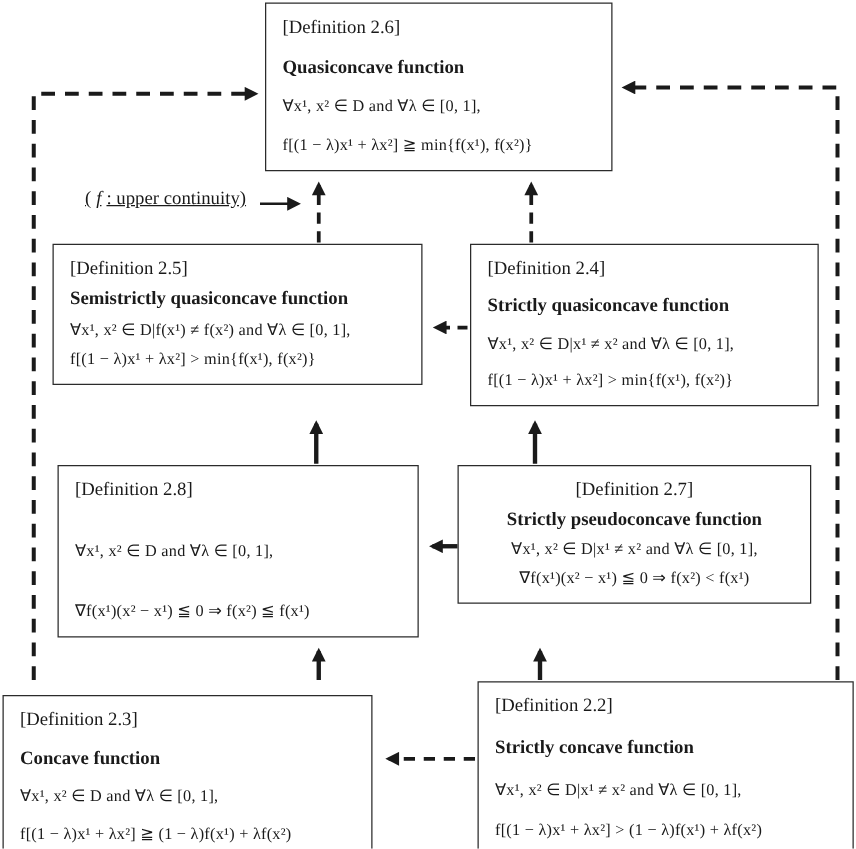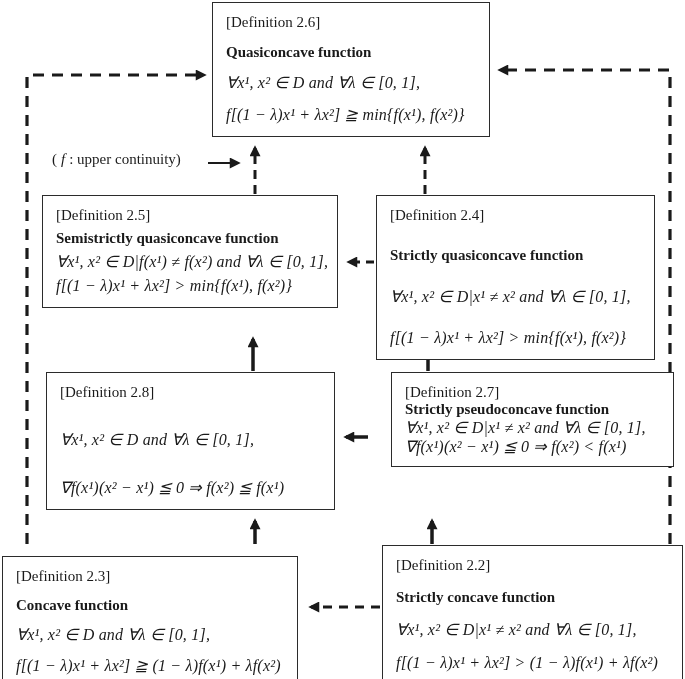--- a/index.html
+++ b/index.html
@@ -36,40 +36,40 @@
   .def-label {
     font-size: 15px;
     white-space: nowrap;
   }
   .def-title {
     font-size: 15px;
     font-weight: bold;
     white-space: nowrap;
   }
   .def-math {
-    font-size: 16px;
-    font-style: italic;
+    font-size: 13px;
     white-space: nowrap;
     letter-spacing: 0.2px;
   }
   .b26 { left: 212px; top: 2px;   width: 278px; height: 135px; }
   .b25 { left: 42px;  top: 195px; width: 296px; height: 113px; }
-  .b24 { left: 376px; top: 195px; width: 279px; height: 165px; }
+  .b24 { left: 376px; top: 195px; width: 279px; height: 130px; }
   .b28 { left: 46px;  top: 372px; width: 289px; height: 138px; }
-  .b27 { left: 391px; top: 372px; width: 283px; height: 95px; }
+  .b27 { left: 366px; top: 372px; width: 283px; height: 111px; align-items: center; }
   .b23 { left: 2px;   top: 556px; width: 296px; height: 132px; }
   .b22 { left: 382px; top: 545px; width: 301px; height: 140px; }
 
   .annotation {
     position: absolute;
-    left: 52px;
+    left: 68px;
     top: 151px;
     z-index: 2;
     font-size: 15px;
     white-space: nowrap;
+    text-decoration: underline;
   }
   .annotation .fsym {
     font-style: italic;
     padding: 0 4px;
   }
 </style>
 </head>
 <body>
 
 <div id="stage">

